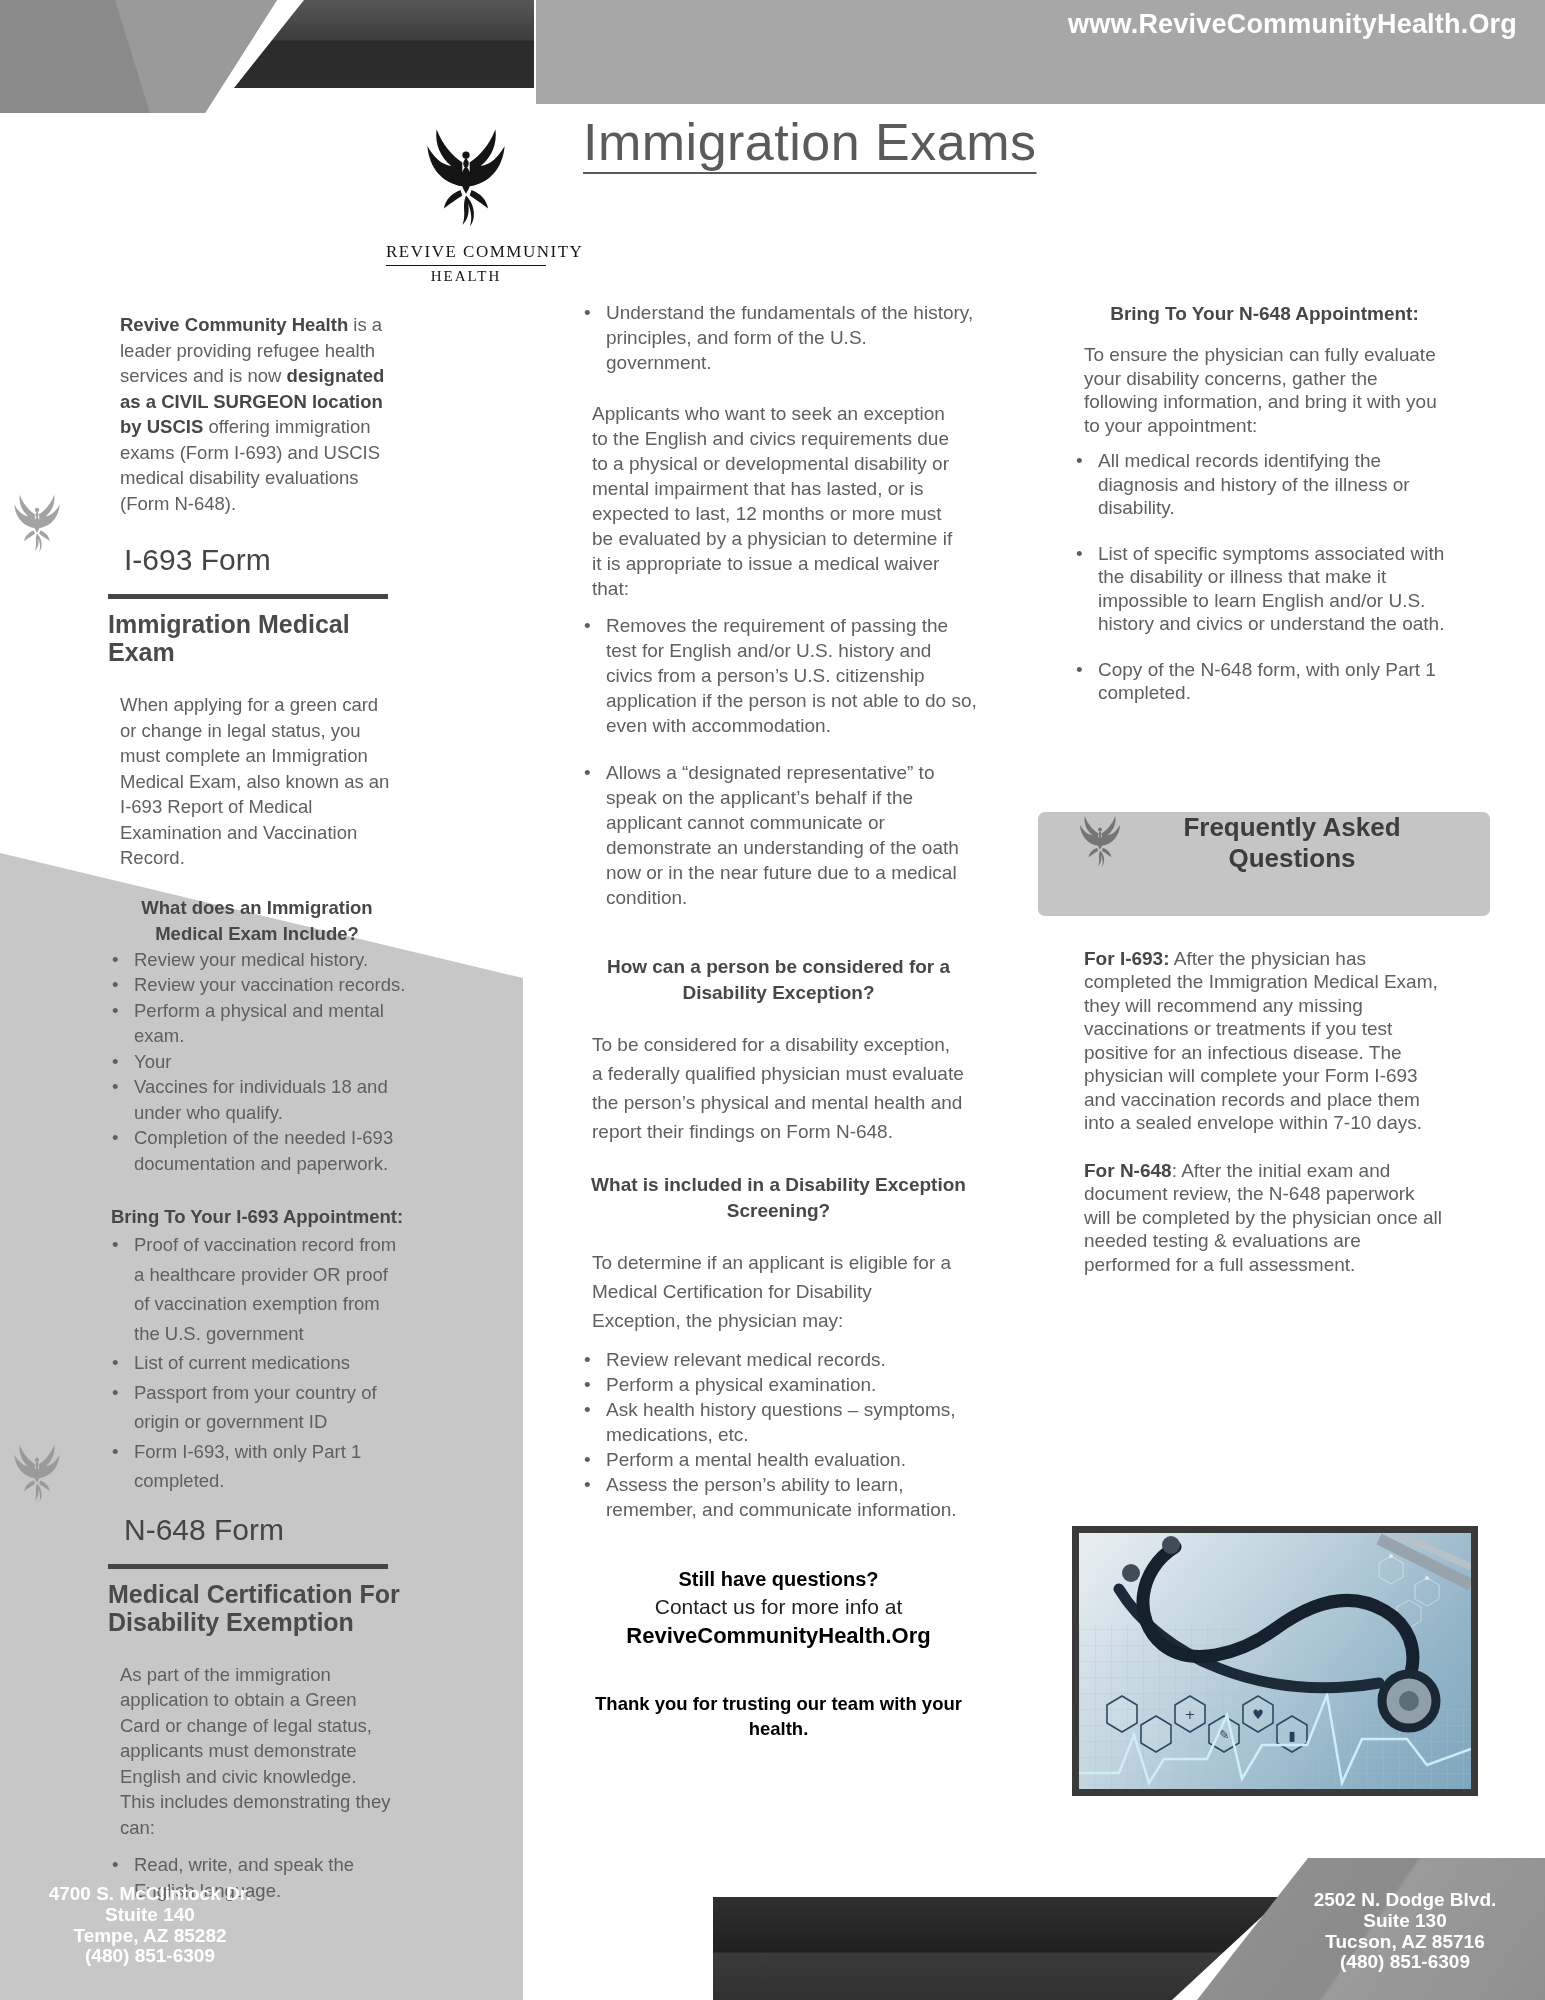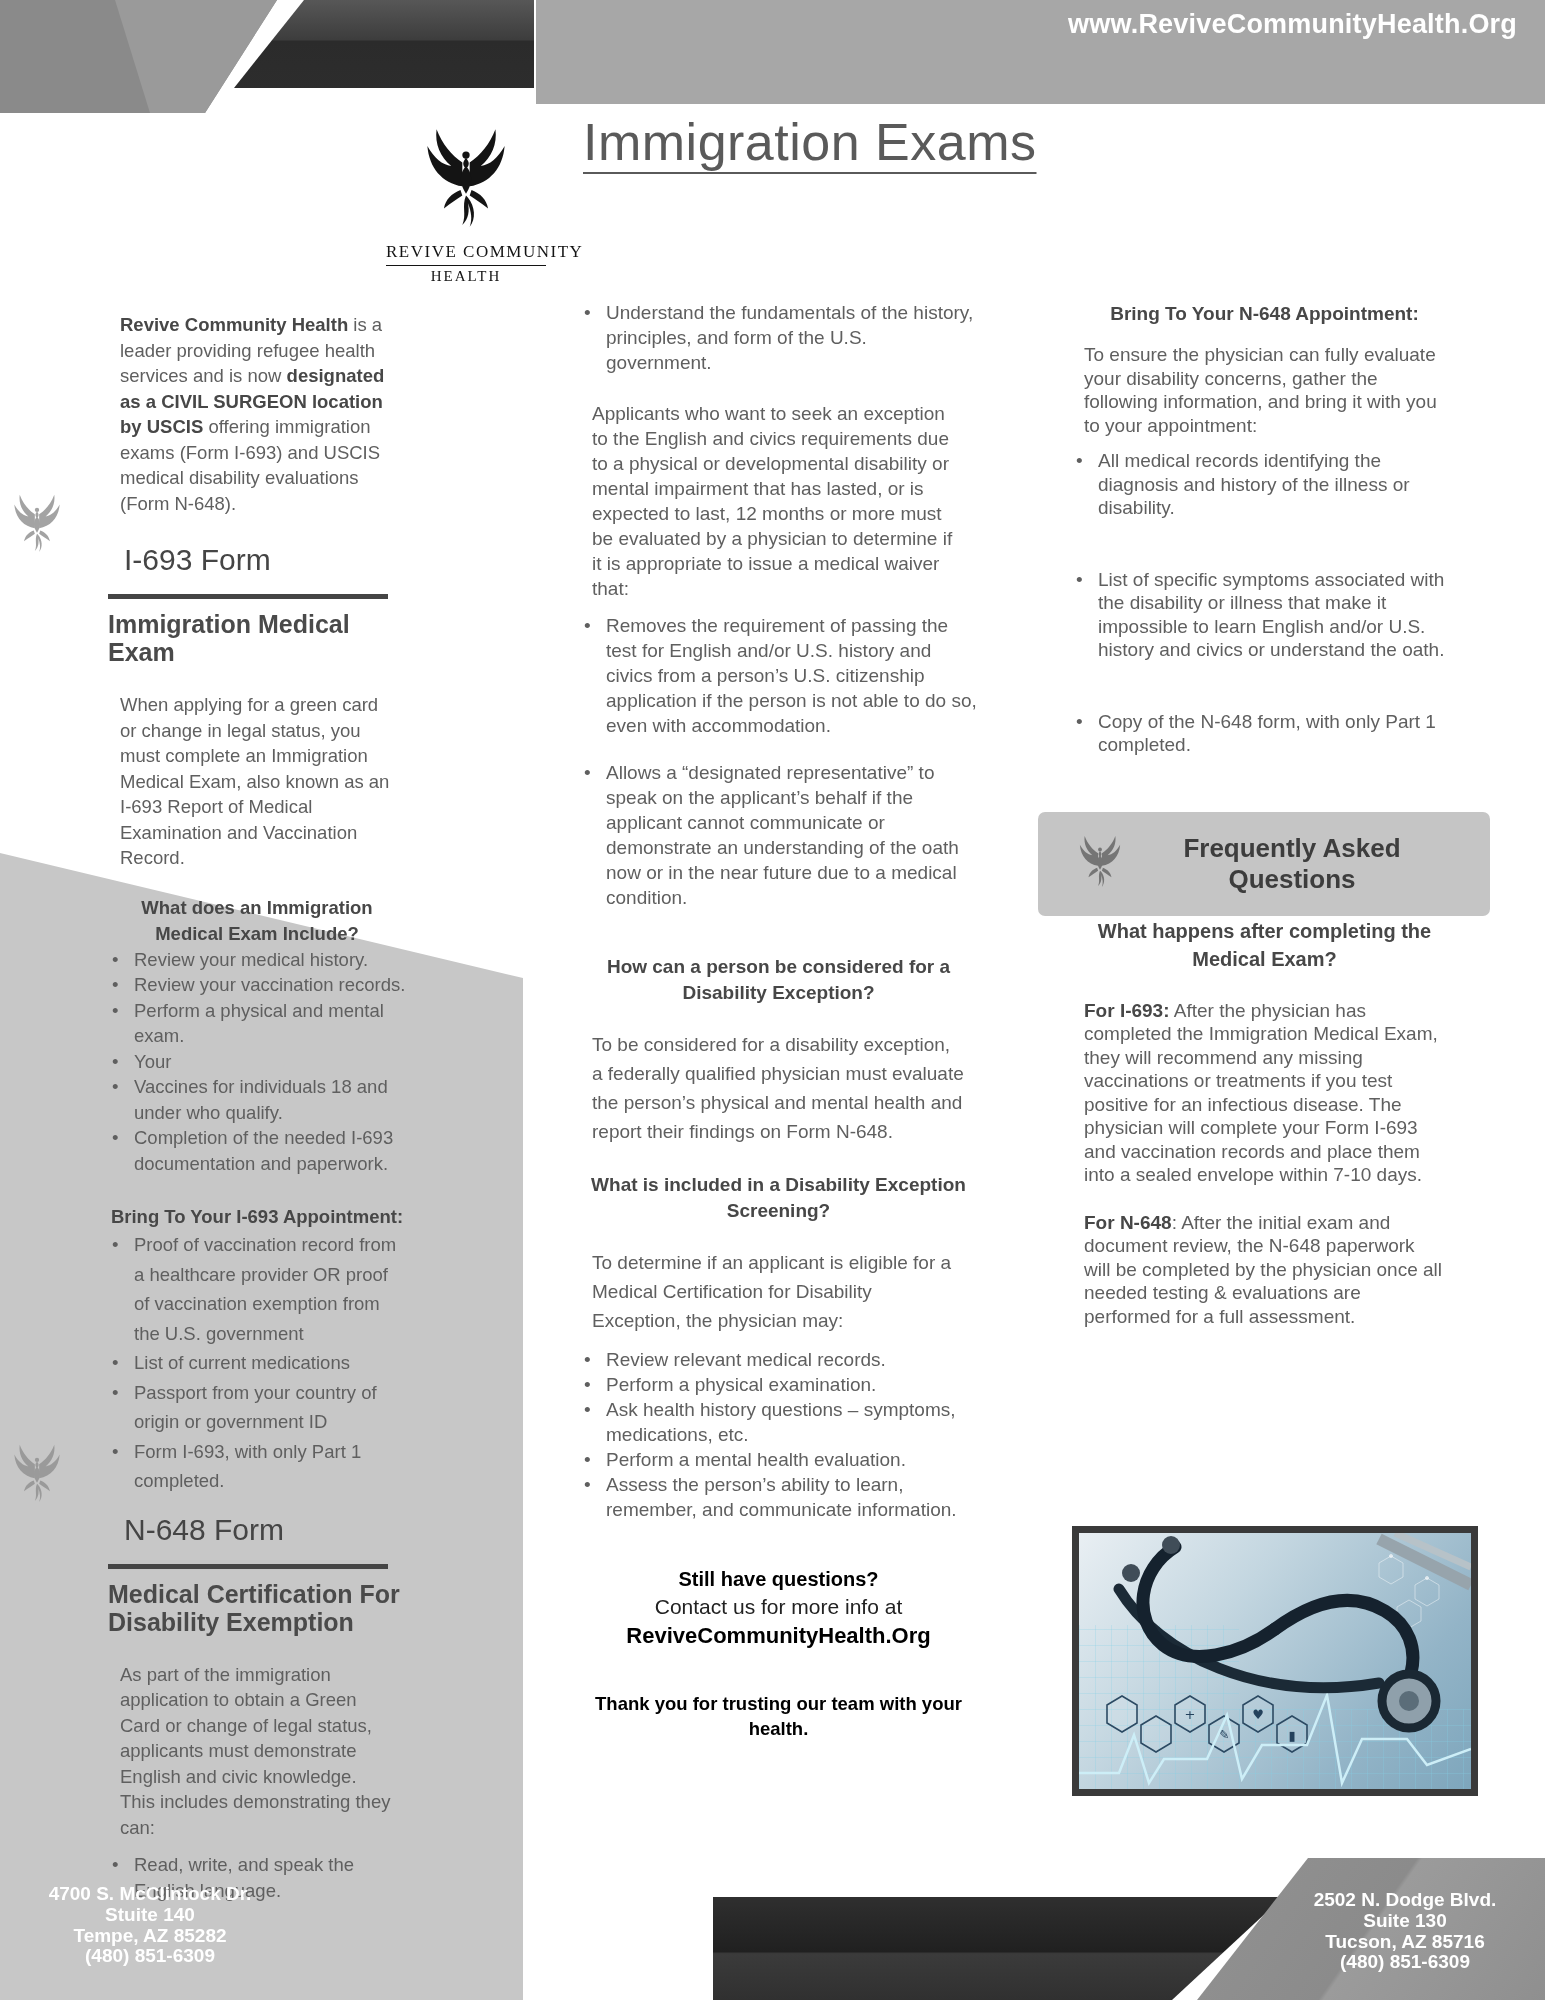--- a/index.html
+++ b/index.html
@@ -47,25 +47,25 @@
   .rule{height:5px;background:#454545;width:280px;margin-top:9px;}
   .h-sub{font-size:25px;font-weight:bold;color:#4a4a4a;margin:11px 0 0 0;line-height:28px;}
   .h-q{font-weight:bold;color:#474747;margin:0;line-height:26px;text-align:center;}
   ul.bullets{list-style:none;margin:0;padding:0;}
   ul.bullets li{position:relative;padding-left:26px;}
   ul.bullets li::before{content:"•";position:absolute;left:4px;top:0;}
   ul.plain{list-style:none;margin:0;padding:0;}.mt16{margin-top:16px;}.mt20{margin-top:20px;}.mt24{margin-top:24px;}
   .mt26{margin-top:26px;}.mt28{margin-top:28px;}.mt44{margin-top:44px;}
   #col-left ul.wide li{line-height:29.5px;}
   #col-mid ul.gap li + li{margin-top:22px;}
-  #col-right ul.gap li + li{margin-top:48px;}
+  #col-right ul.gap li + li{margin-top:22px;}
   .loose{line-height:29px;}
   
   .faq-box{position:absolute;left:1038px;top:812px;width:452px;height:104px;background:#c5c5c5;
-           border-radius:7px;display:flex;align-items:center;}
+           border-radius:7px;display:flex;}
   .faq-box svg{width:48px;height:60px;margin-left:38px;flex:none;}
   .faq-title{flex:1;text-align:center;font-size:26px;line-height:31px;font-weight:bold;color:#3d3d3d;margin-right:30px;}
   
   .center-block{text-align:center;color:#111;}
   .cb1{font-size:20px;font-weight:bold;color:#000;line-height:27px;}
   .cb2{font-size:21px;color:#222;line-height:28px;}
   .cb3{font-size:22px;font-weight:bold;color:#000;line-height:30px;}
   .thanks{font-size:18.5px;font-weight:bold;color:#000;line-height:25px;text-align:center;margin-top:40px;}
   
   .photo{position:absolute;left:1072px;top:1526px;width:392px;height:256px;border:7px solid #3a3a3a;

